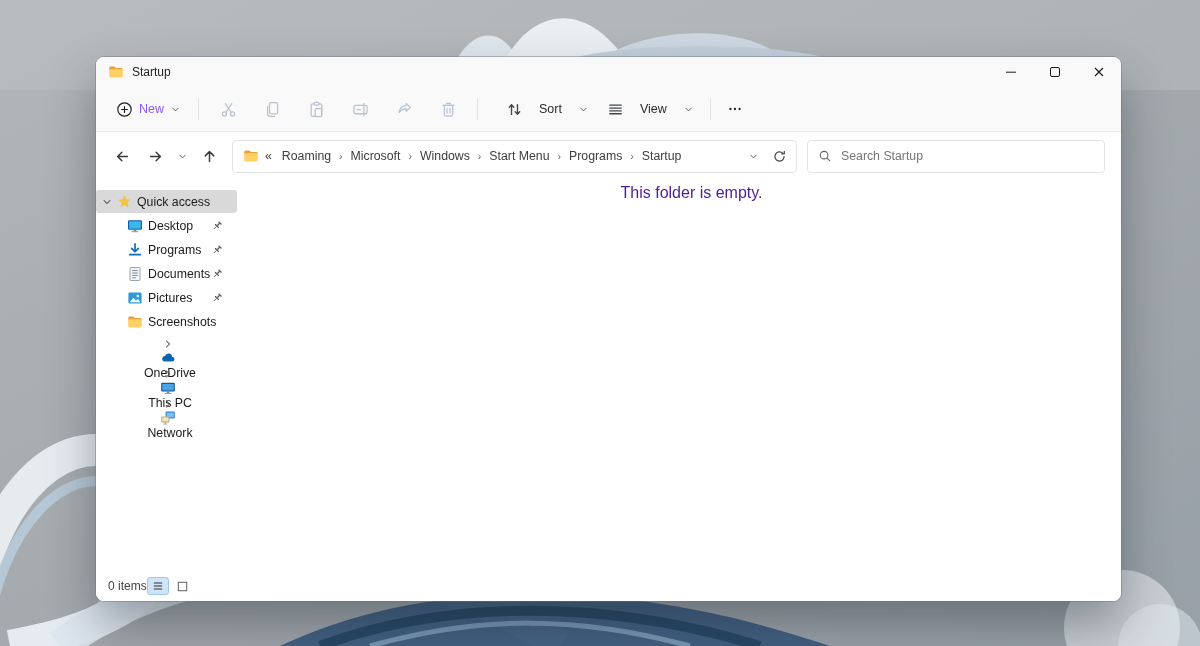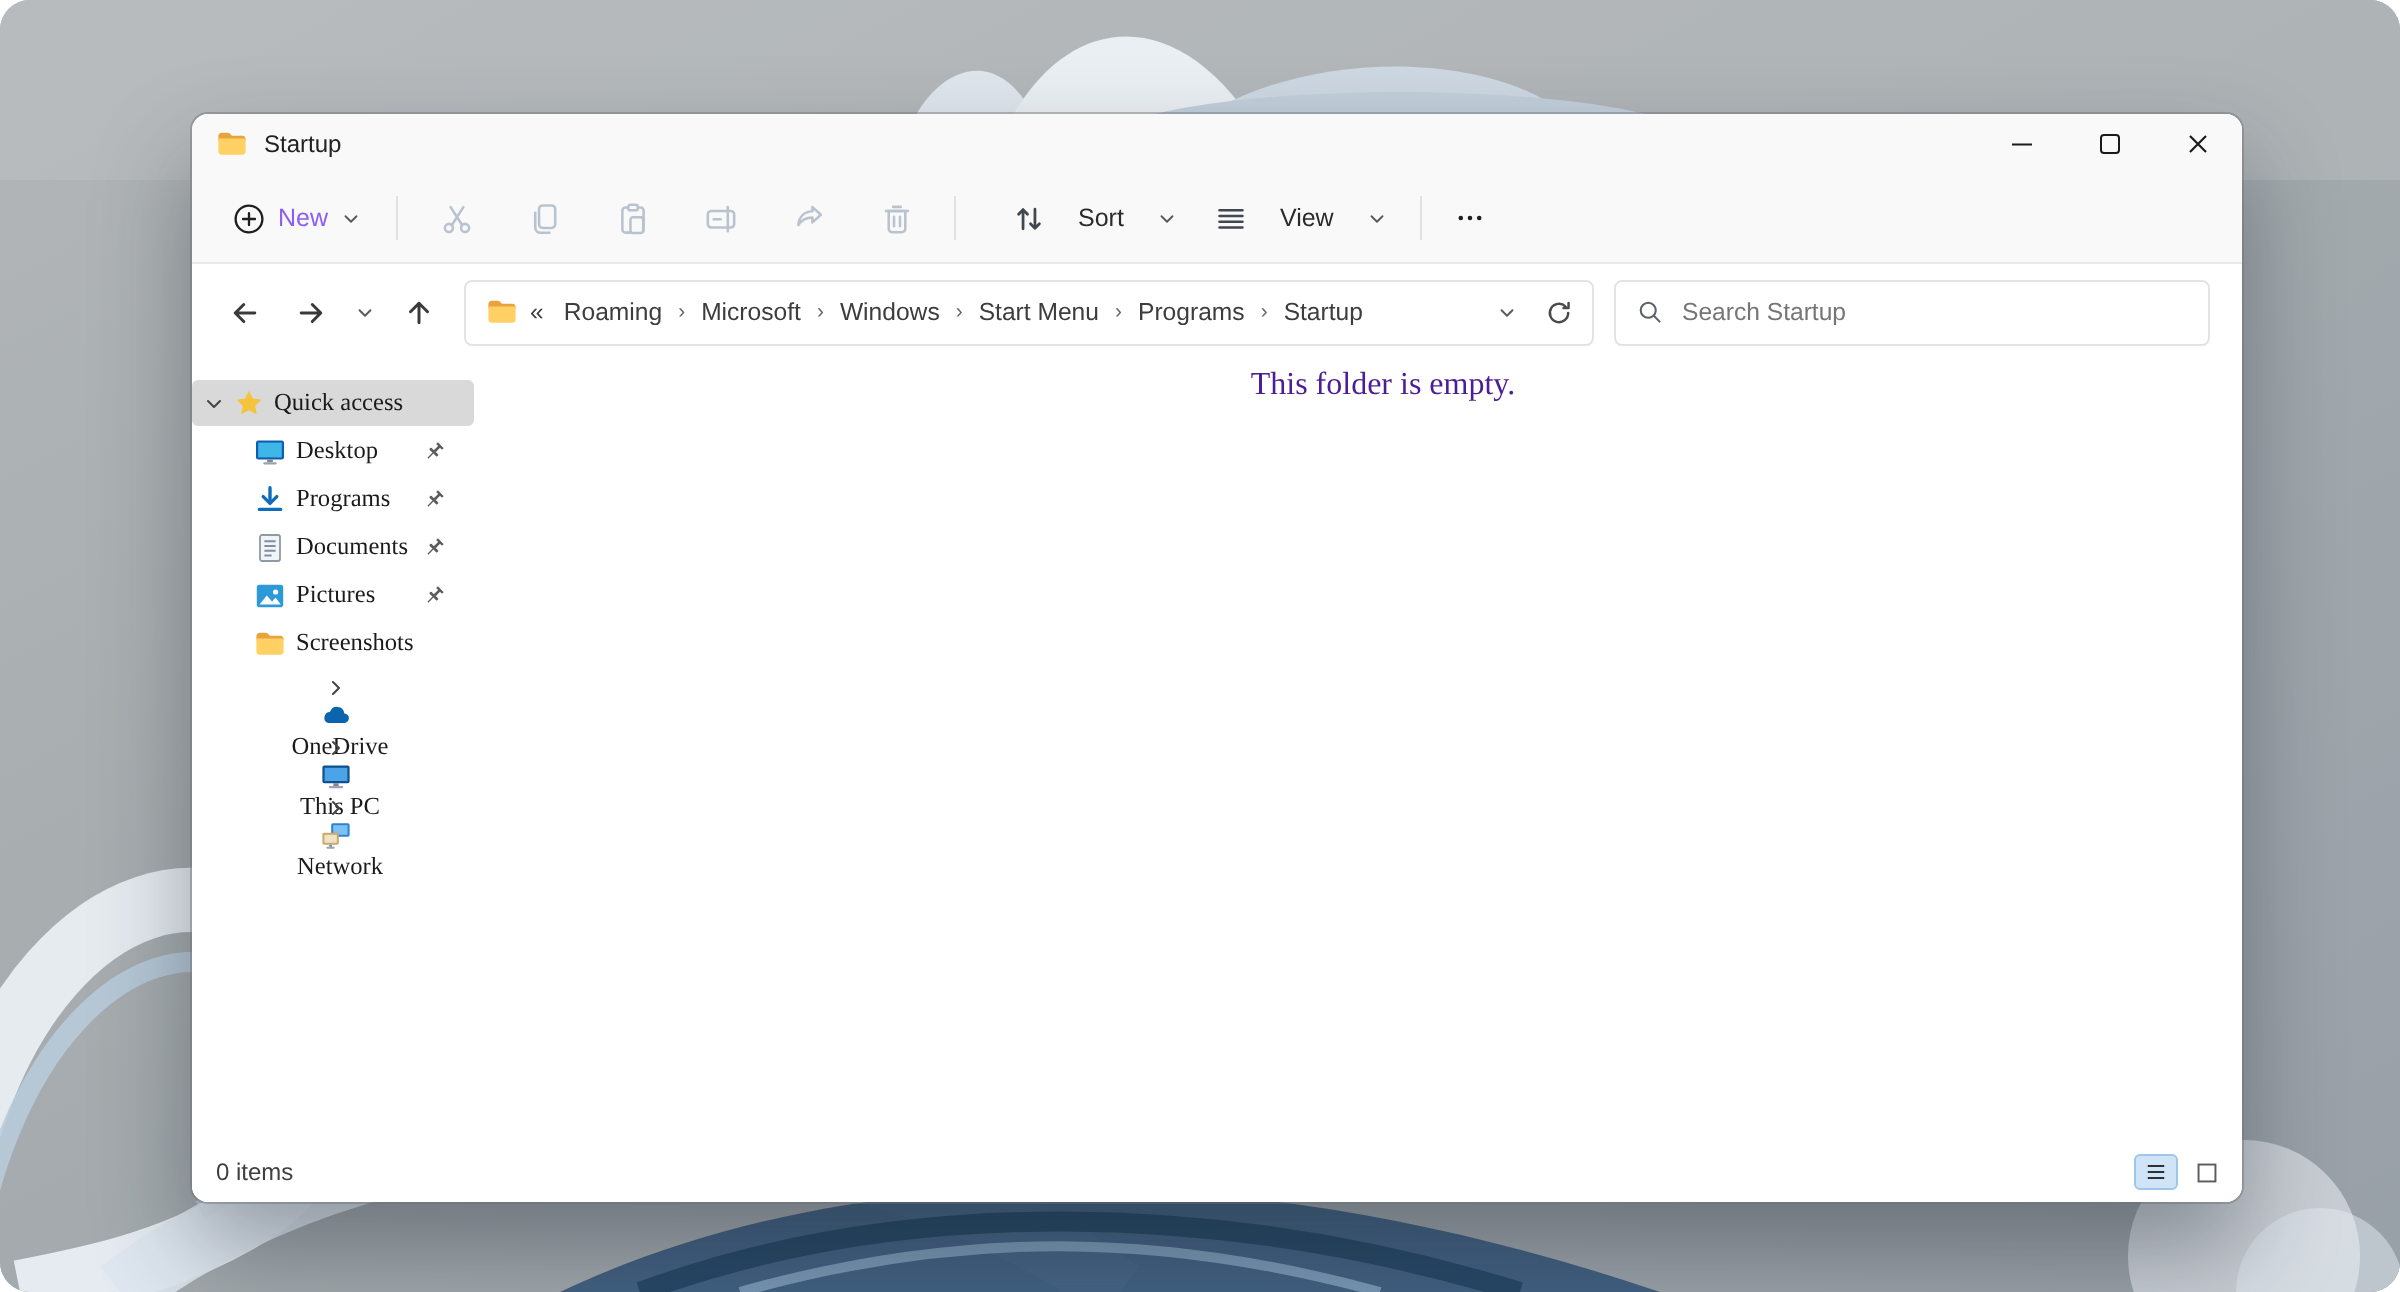--- a/index.html
+++ b/index.html
@@ -1,20 +1,20 @@
 <!DOCTYPE html>
 <html><head>
 <meta charset="utf-8">
 <style>
   * { margin:0; padding:0; box-sizing:border-box; }
   html,body { width:1200px; height:646px; overflow:hidden; }
   body { font-family:"Liberation Sans","DejaVu Sans",sans-serif; font-size:12px; color:#1f1f1f; }
 
   .desktop { position:relative; width:1200px; height:646px;
-    background:linear-gradient(115deg,#b0b4b6 0%,#a6abae 45%,#99a0a8 100%); overflow:hidden;border-radius:15px; }
+    background:linear-gradient(115deg,#b0b4b6 0%,#a6abae 45%,#99a0a8 100%); overflow:hidden; }
   .wallpaper { position:absolute; inset:0; }
 
   
   .window { position:absolute; left:96px; top:57px; width:1025px; height:544px;
     background:#fff; border-radius:8px; overflow:hidden; display:flex; flex-direction:column;
     box-shadow:0 0 0 1px rgba(110,115,120,.45), 0 24px 48px rgba(25,35,45,.38); }
 
   
   .titlebar { height:30px; flex:none; background:#f9f9f9; display:flex; align-items:center; justify-content:space-between; padding-left:12px; }
   .title-left { display:flex; align-items:center; gap:8px; }
@@ -44,21 +44,21 @@
   .crumb-prefix { padding:0 3px 0 6px; color:#3d3d3d; font-size:12.3px; }
   .crumb-sep { color:#666; font-size:10.5px; padding:0 1px; }
   .addr-spacer { flex:1; }
   .addr-ic-btn { width:26px; height:26px; border:none; background:transparent; border-radius:3px; display:flex; align-items:center; justify-content:center; cursor:default; }
   .searchbox { margin-left:10px; margin-right:8px; flex:1; height:33px; border:1px solid #e3e3e3; border-radius:4px;
     background:#fff; display:flex; align-items:center; padding:0 10px; gap:9px; }
   .searchbox input { flex:1; border:none; outline:none; font-family:inherit; font-size:12.3px; color:#0f766e; background:transparent; }
   .searchbox input::placeholder { color:#767676; }
 
   
-  .winbody { flex:1; display:flex; background:#fff; min-height:0;font-family:Liberation Serif, serif; }
+  .winbody { flex:1; display:flex; background:#fff; min-height:0; }
 
   
   .sidebar { width:154px; flex:none; padding-top:10px; font-size:12.3px; color:#1b1b1b; }
   .side-row { position:relative; height:23px; display:flex; align-items:center; padding-left:5px; margin:0 13px 1px 0; border-radius:3px; cursor:default; }
   .side-row.selected { background:#d9d9d9; }
   .side-row .tree-chev { flex:none; margin-right:4px; color:#474747; }
   .side-row .row-ic { flex:none; margin-right:5px; }
   .side-row.child { padding-left:31px; }
   .side-row.group { margin-top:5px; margin-bottom:6px; height:24px; padding-left:7px;flex-direction:column; }
   .side-label { white-space:nowrap; }
@@ -71,21 +71,21 @@
   .hcell { height:26px; line-height:26px; position:relative; cursor:default; white-space:nowrap; }
   .h-name { width:208px; }
   .h-date { width:126px; padding-left:6px; }
   .h-type { width:106px; padding-left:8px; }
   .h-size { width:75px; padding-left:10px; }
   .col-sep { width:1px; height:15px; background:#e6e6e6; flex:none; cursor:col-resize; }
   .sort-caret { position:absolute; left:84px; top:-4px; }
   .empty-msg { text-align:center; margin-top:4px; font-size:16px; color:#4c1d95; }
 
   
-  .statusbar { height:30px; flex:none; display:flex; align-items:center; justify-content:space-between; padding:0 7px 0 12px; font-size:12px; color:#3f3f3f; background:#fff; }
+  .statusbar { height:30px; flex:none; display:flex; align-items:center; justify-content:flex-start; padding:0 7px 0 12px; font-size:12px; color:#3f3f3f; background:#fff; }
   .view-toggles { display:flex; gap:3px; }
   .toggle { width:22px; height:18px; border:1px solid transparent; border-radius:3px; background:transparent; display:flex; align-items:center; justify-content:center; cursor:default; }
   .toggle.active { background:#cfe4f7; border-color:#9fc6e8; }
 
   svg { display:block; }
   .hidden-defs { position:absolute; width:0; height:0; }
 </style>
 </head>
 <body>
 

